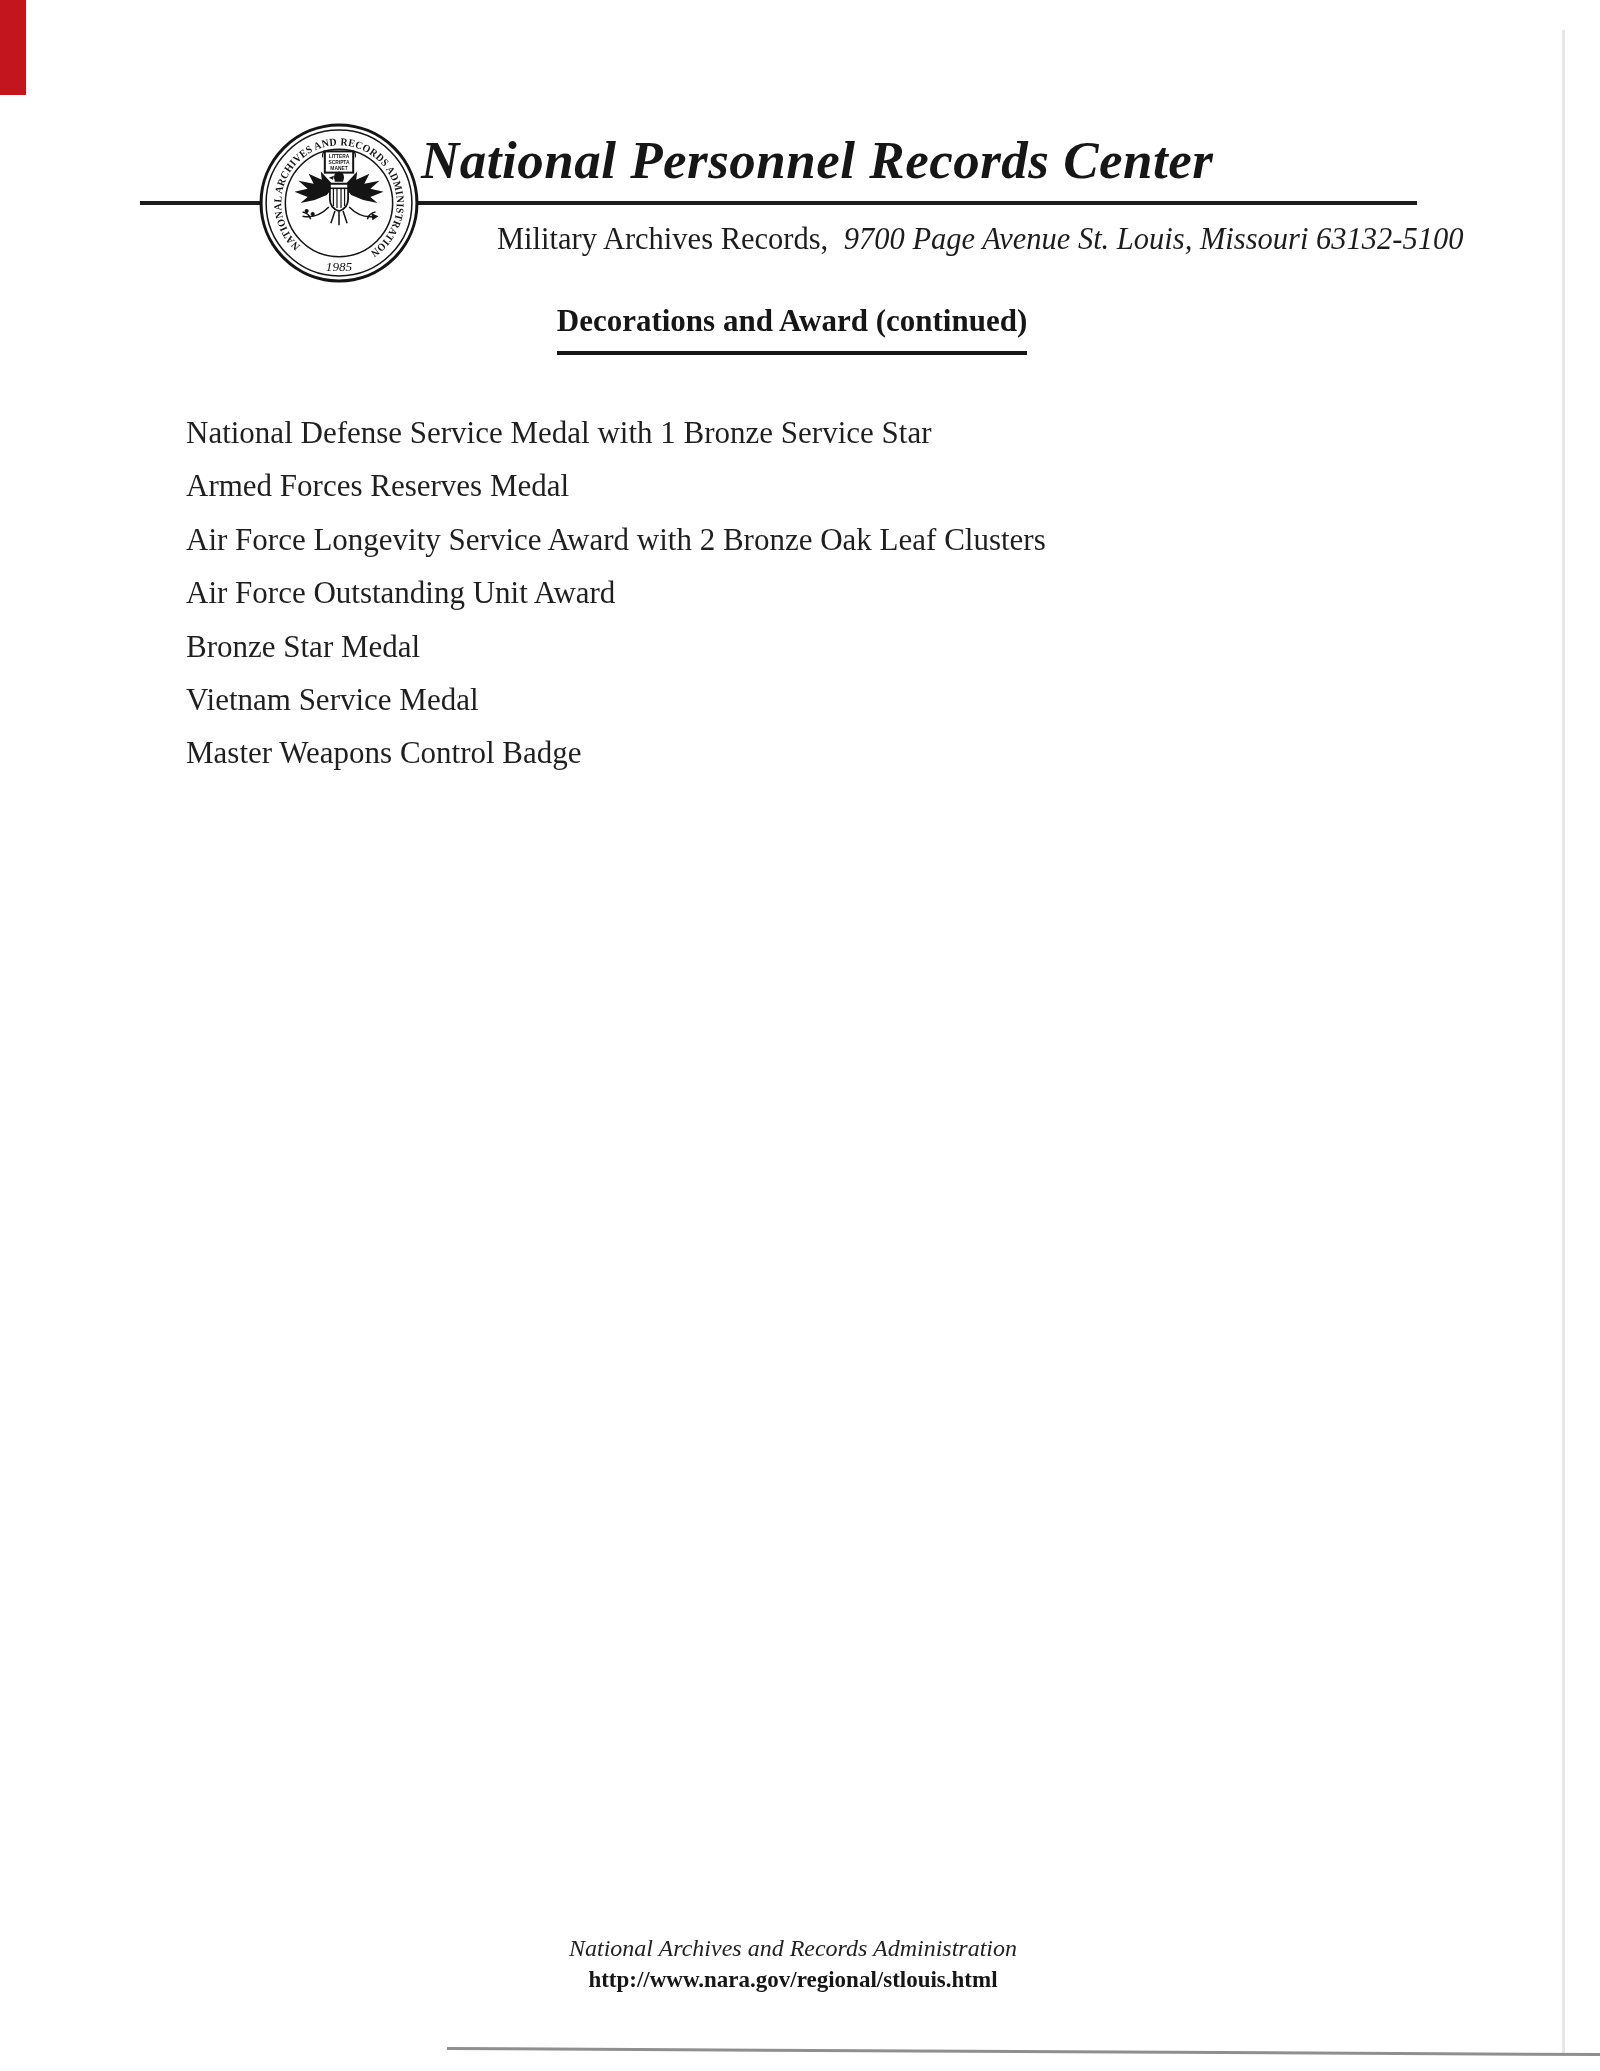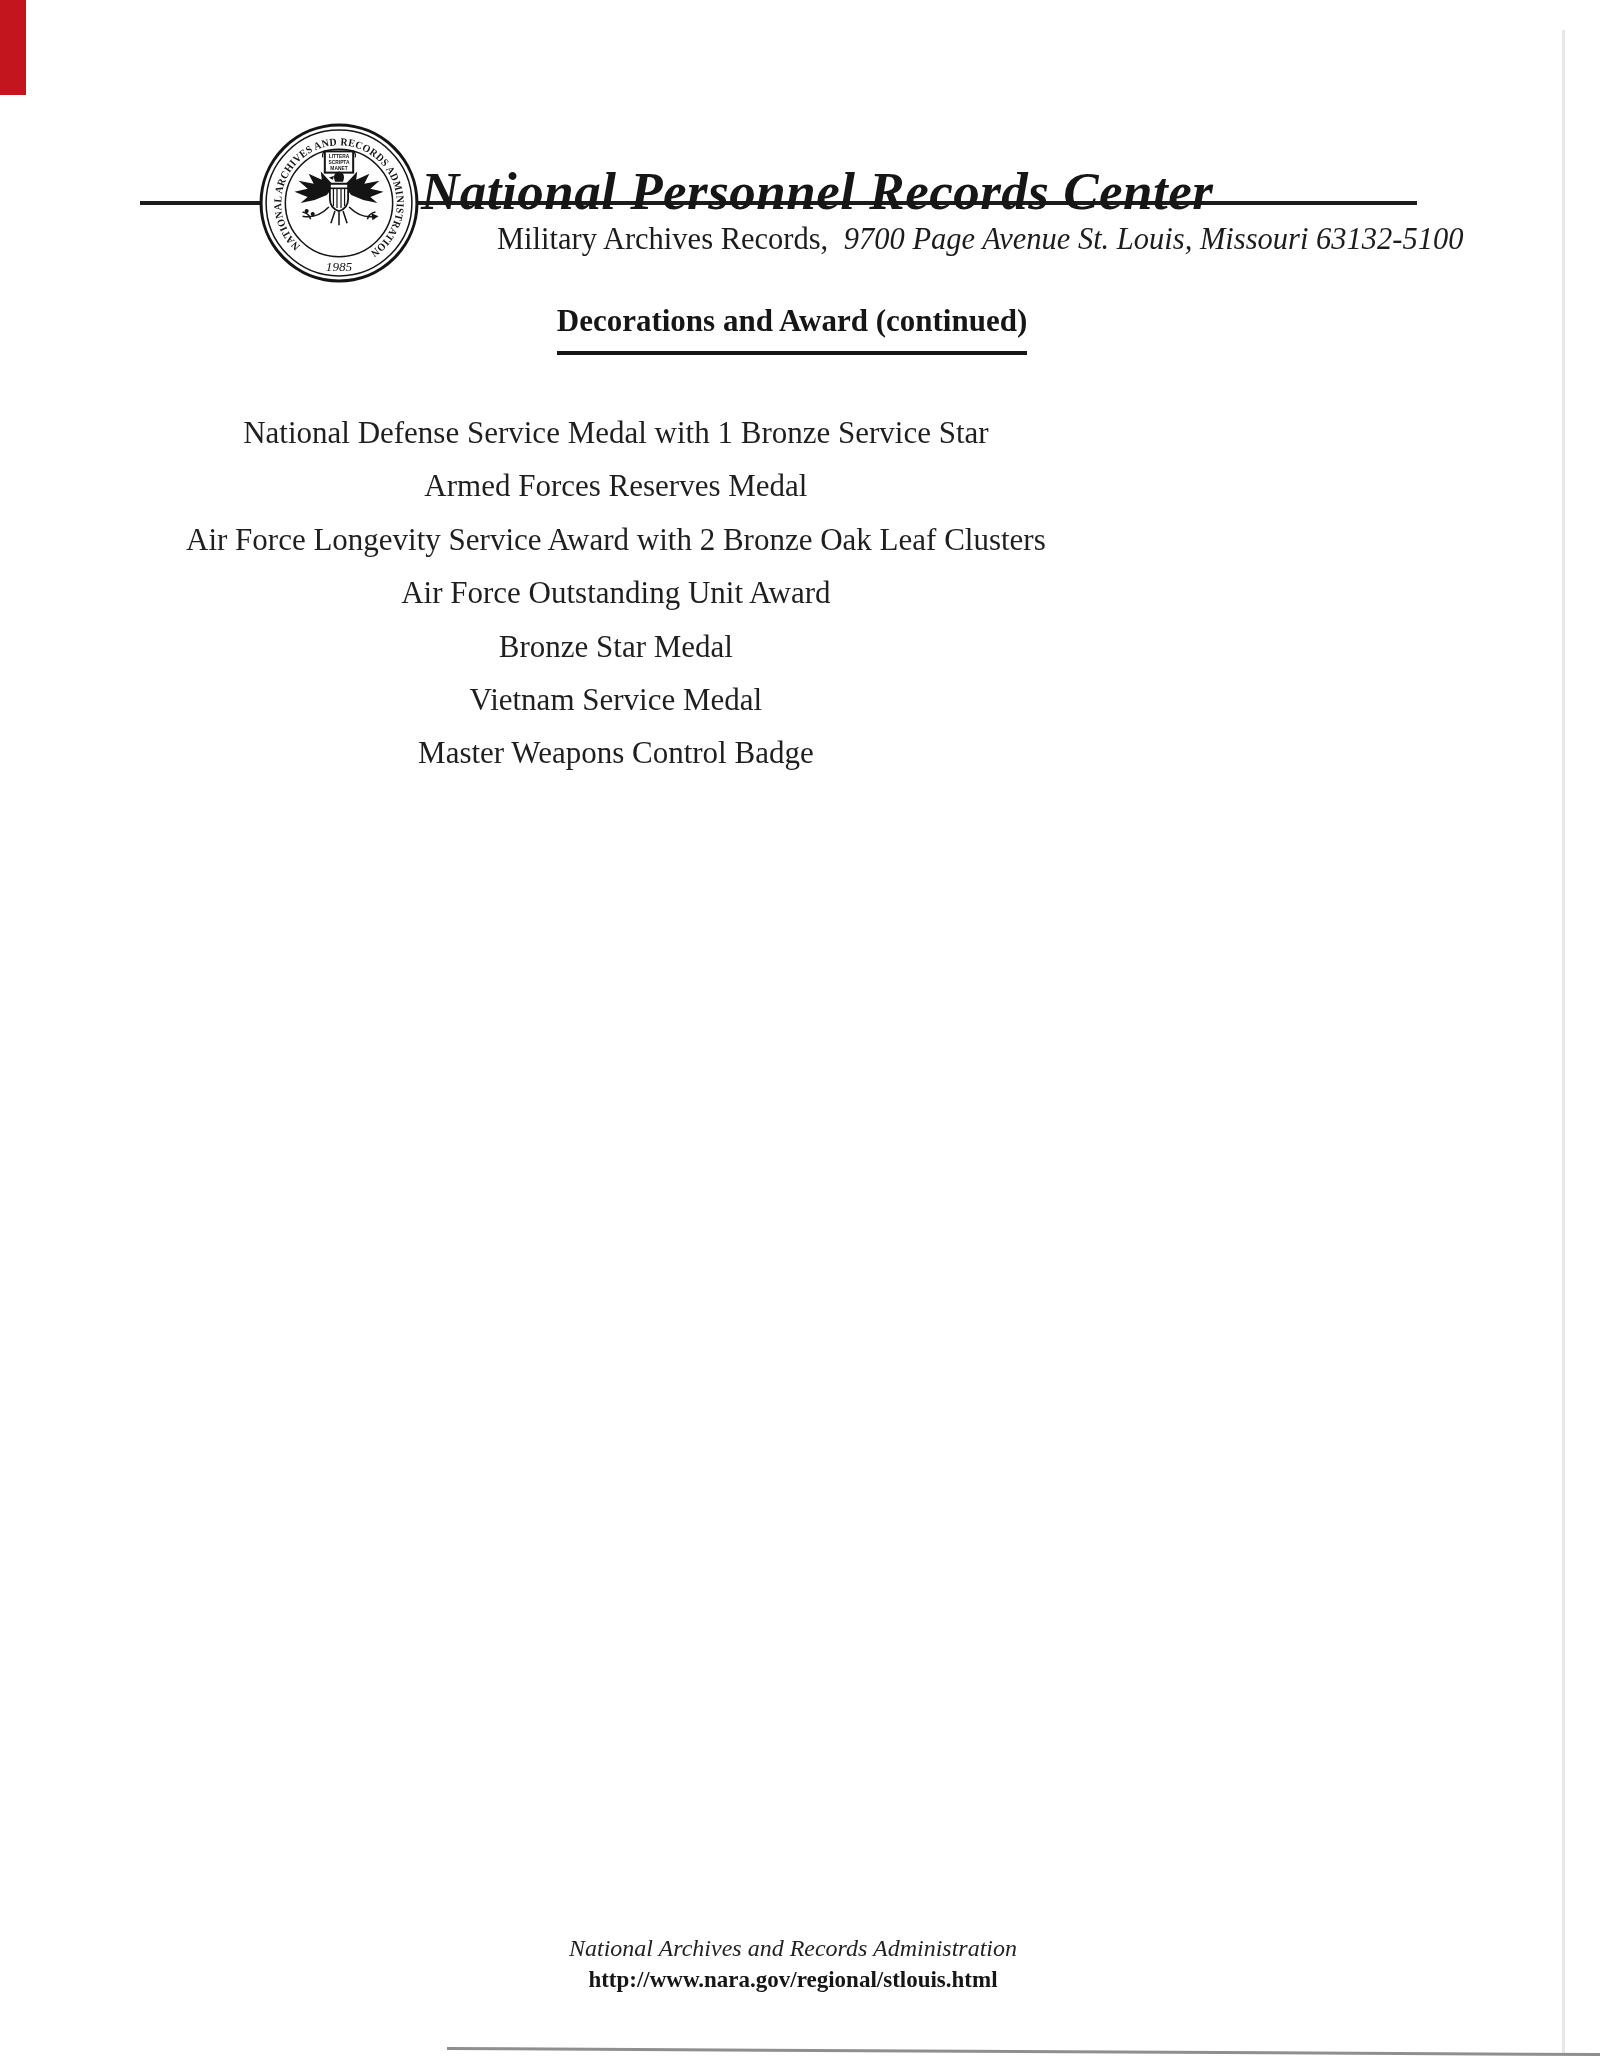--- a/index.html
+++ b/index.html
@@ -17,21 +17,21 @@
   .header-rule{
     position:absolute;left:140px;top:201px;width:1277px;height:4px;
     background:#1c1c1c;
   }
   .seal{
     position:absolute;left:258px;top:122px;width:162px;height:162px;
   }
   .org-title{
     position:absolute;left:421px;top:130px;
     font-size:53px;font-weight:bold;font-style:italic;
-    letter-spacing:0.5px;white-space:nowrap;color:#161616;margin-top:31px;
+    letter-spacing:0.5px;white-space:nowrap;color:#161616;
   }
   .dept-line{
     position:absolute;left:497px;top:222px;
     font-size:30.5px;white-space:nowrap;color:#1c1c1c;
   }
   .dept-line .it{font-style:italic;margin-left:8px;}
   .doc-heading-wrap{
     position:absolute;left:0;top:303px;width:1600px;
     text-align:center;transform:translateX(-8px);
   }
@@ -39,21 +39,20 @@
     display:inline-block;
     font-size:31px;font-weight:bold;
     border-bottom:4px solid #161616;
     padding-bottom:12px;
     color:#161616;
   }
   .award-list{
     position:absolute;left:186px;top:406px;
     font-size:31px;line-height:53.4px;
     color:#1f1f1f;
-    text-align:center;
   }
   .award-list div{white-space:nowrap;}
   .footer{
     position:absolute;left:0;top:1933px;width:1600px;
     text-align:center;transform:translateX(-7px);
     line-height:1.32;
   }
   .footer .org{font-style:italic;font-size:24px;color:#222;}
   .footer .url{font-weight:bold;font-size:23px;color:#161616;}
   .edge-line-right{

